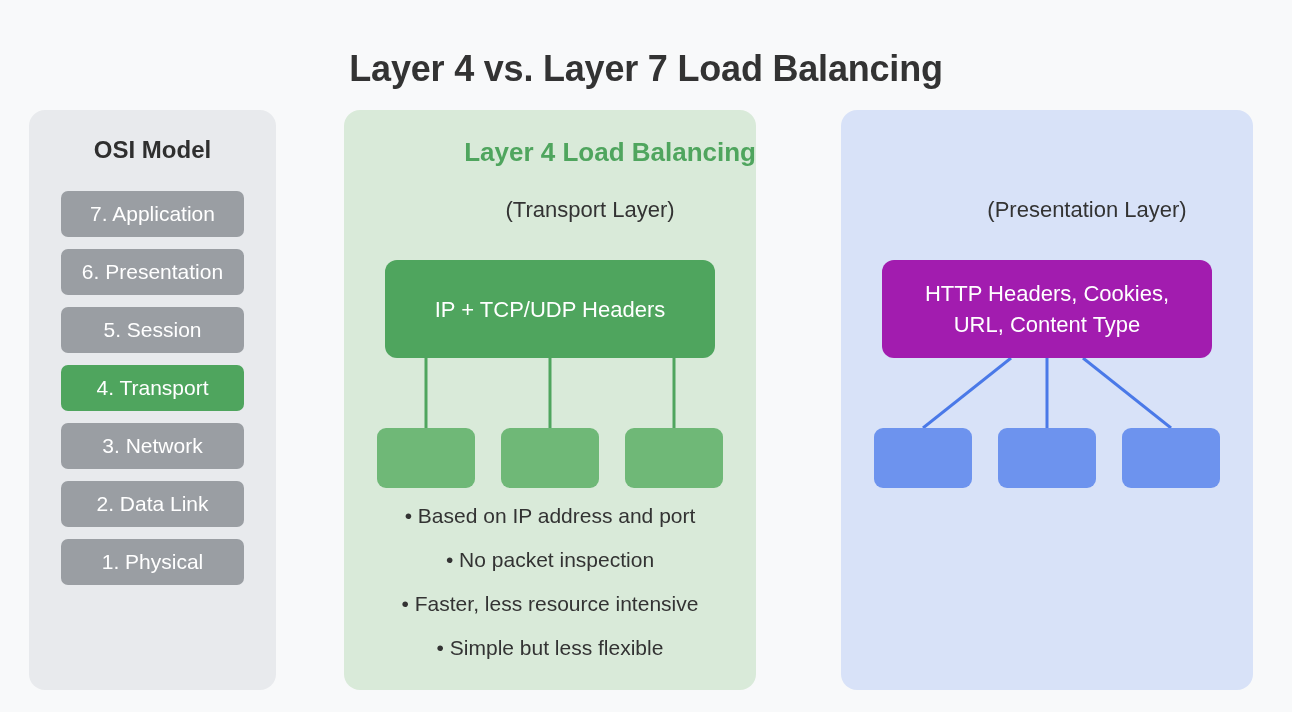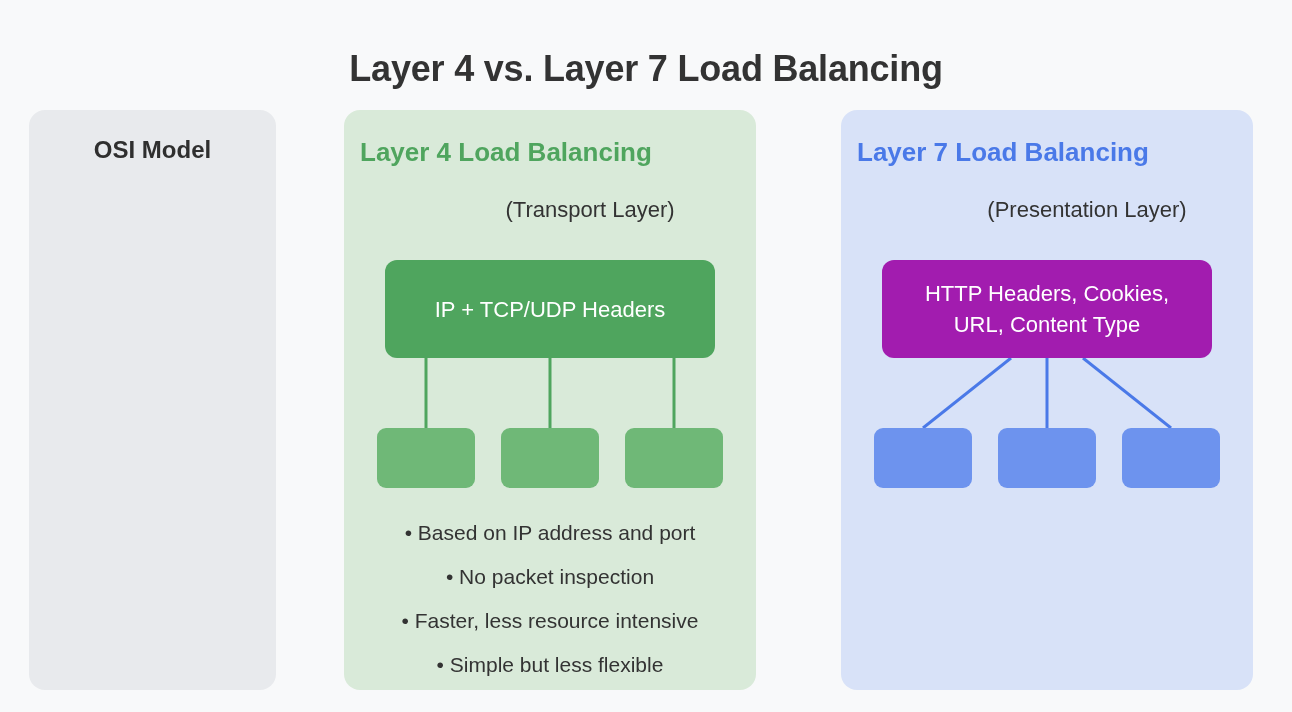--- a/index.html
+++ b/index.html
@@ -86,24 +86,24 @@
   #l7-panel {
     left: 841px;
     top: 110px;
     width: 412px;
     height: 580px;
     background: #d8e2f8;
   }
 
   .panel-heading {
     position: absolute;
-    left: 16px;
+    left: 0;
     top: 27px;
     width: 412px;
-    text-align: left;
+    text-align: right;
     font-size: 26px;
     font-weight: bold;
   }
   #l4-heading { color: #4fa55e; }
   #l7-heading { color: #4a79e8; }
 
   .panel-subheading {
     position: absolute;
     left: 0;
     top: 87px;
@@ -157,38 +157,47 @@
   }
   .node.n1 { left: 33px; }
   .node.n2 { left: 157px; }
   .node.n3 { left: 281px; }
   #l4-nodes .node { background: #6fb877; }
   #l7-nodes .node { background: #6d93ee; }
 
   .bullets {
     position: absolute;
     left: 0;
-    top: 411px;
+    top: 394px;
     width: 412px;
     text-align: center;
   }
   .bullet {
     font-size: 21px;
     color: #333333;
     margin-bottom: 20px;
     white-space: nowrap;
   }
 </style>
 </head>
 <body>
 
 <div id="page-title">Layer 4 vs. Layer 7 Load Balancing</div>
 
 <div class="panel" id="osi-panel">
   <div id="osi-title">OSI Model</div>
+  <div id="osi-layers">
+    <div class="osi-chip">7. Application</div>
+    <div class="osi-chip">6. Presentation</div>
+    <div class="osi-chip">5. Session</div>
+    <div class="osi-chip highlight">4. Transport</div>
+    <div class="osi-chip">3. Network</div>
+    <div class="osi-chip">2. Data Link</div>
+    <div class="osi-chip">1. Physical</div>
+  </div>
 </div>
 
 <div class="panel" id="l4-panel">
   <div class="panel-heading" id="l4-heading">Layer 4 Load Balancing</div>
   <div class="panel-subheading">(Transport Layer)</div>
 
   <div class="main-box" id="l4-main-box">
     <span>IP + TCP/UDP Headers</span>
   </div>
 
@@ -206,21 +215,20 @@
 
   <div class="bullets">
     <div class="bullet">• Based on IP address and port</div>
     <div class="bullet">• No packet inspection</div>
     <div class="bullet">• Faster, less resource intensive</div>
     <div class="bullet">• Simple but less flexible</div>
   </div>
 </div>
 
 <div class="panel" id="l7-panel">
-  <div class="panel-heading" id="l7-heading">Layer 7 Load Balancing</div>
   <div class="panel-subheading">(Presentation Layer)</div>
 
   <div class="main-box" id="l7-main-box">
     <span>
       <span>HTTP Headers, Cookies,</span><br>
       <span>URL, Content Type</span>
     </span>
   </div>
 
   <svg class="connectors" viewBox="0 0 412 70" width="412" height="70">

